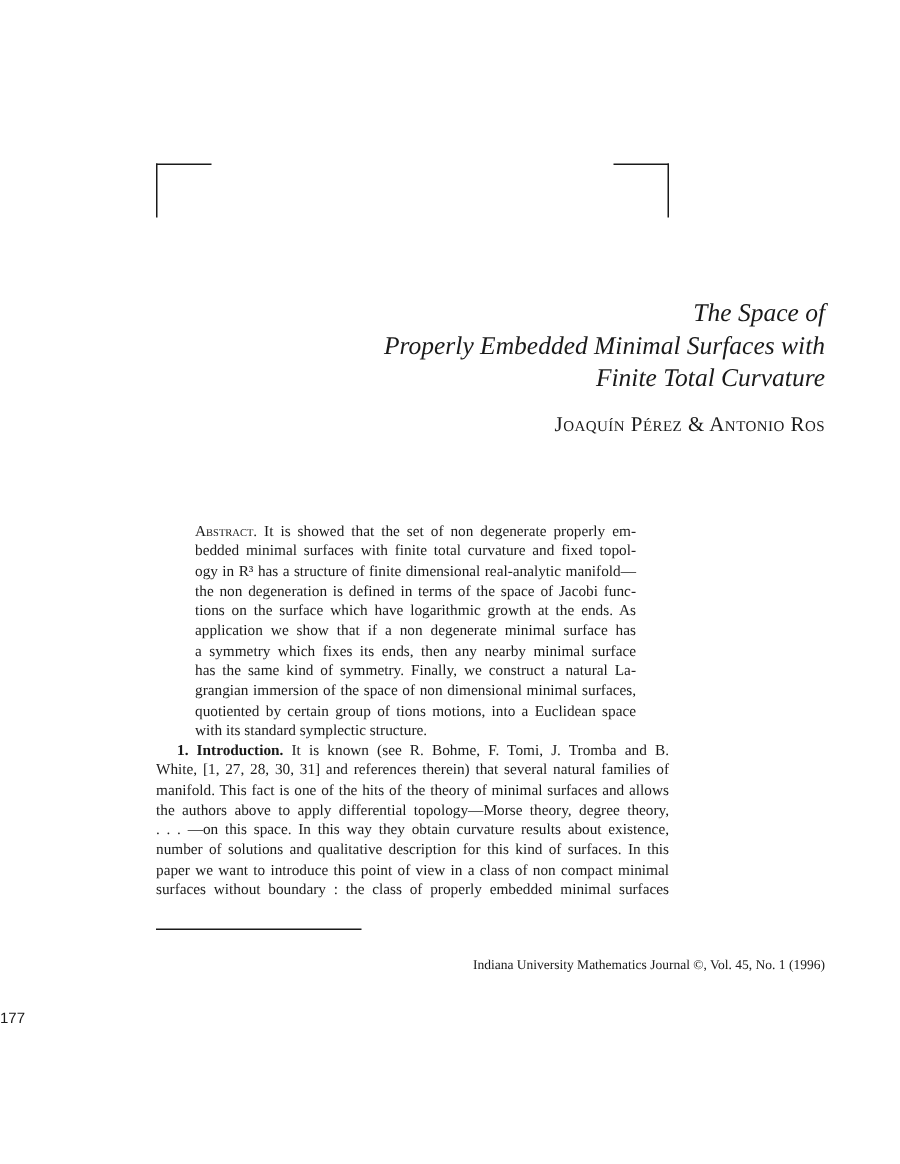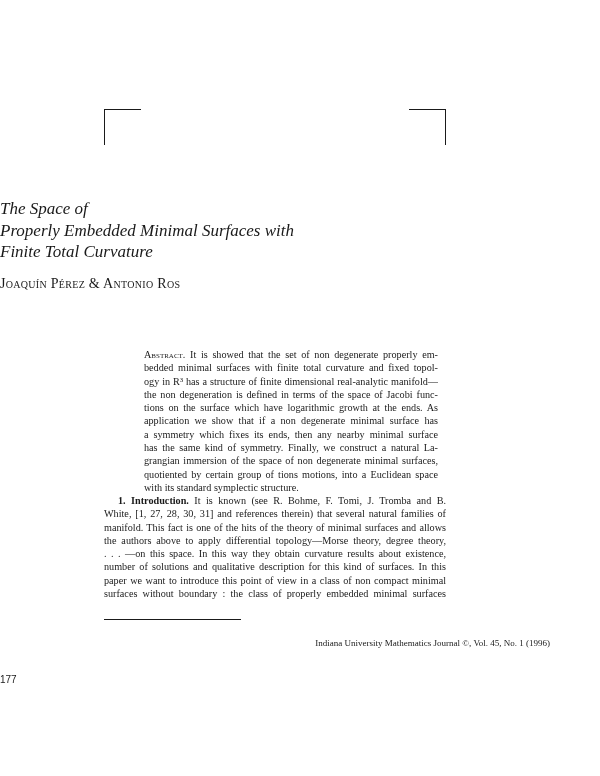--- a/index.html
+++ b/index.html
@@ -1,26 +1,26 @@
 <!DOCTYPE html>
 <html><head>
 <meta charset="utf-8">
 <style>
   html, body { margin: 0; padding: 0; background: #ffffff; }
   body { width: 600px; height: 776px; position: relative; overflow: hidden;
          font-family: "DejaVu Serif", "Liberation Serif", serif; color: #1a1a1a; }
   .corner { position: absolute; border-color: #1a1a1a; border-style: solid; width: 36px; height: 35px; }
   .corner.tl { left: 104px; top: 109px; border-width: 1.5px 0 0 1.5px; }
   .corner.tr { left: 409px; top: 109px; border-width: 1.5px 1.5px 0 0; }
-  .title { position: absolute; left: 0; width: 550px; top: 198px; text-align: left;
+  .title { position: absolute; left: 0; width: 550px; top: 198px; text-align: right;
            font-family: "Liberation Serif", serif; font-style: italic; font-size: 17px; line-height: 21.5px; }
   .title div { white-space: nowrap; }
-  .authors { position: absolute; left: 0; width: 550px; top: 276px; text-align: left;
+  .authors { position: absolute; left: 0; width: 550px; top: 276px; text-align: right;
              font-family: "Liberation Serif", serif; font-size: 14px; font-variant: small-caps; letter-spacing: 0.3px; }
-  .abstract { position: absolute; left: 144px; width: 294px; top: 348px;
+  .abstract { position: absolute; left: 130px; width: 294px; top: 348px;
               font-family: "Liberation Serif", serif; font-size: 10.2px; line-height: 13.3px; text-align: justify; }
   .abstract .line { display: block; text-align: justify; text-align-last: justify; white-space: nowrap; }
   .abstract .line.last { text-align-last: left; }
   .sc { font-variant: small-caps; }
   .body-text { position: absolute; left: 104px; width: 342px; top: 494px;
                font-family: "Liberation Serif", serif; font-size: 10.2px; line-height: 13.3px; }
   .body-text .line { display: block; text-align: justify; text-align-last: justify; white-space: nowrap; }
   .footrule { position: absolute; left: 104px; top: 619px; width: 137px; height: 0; border-top: 1px solid #1a1a1a; }
   .journal { position: absolute; left: 0; width: 550px; top: 638px; text-align: right;
              font-family: "Liberation Serif", serif; font-size: 9px; }
@@ -43,21 +43,21 @@
 
 <div class="abstract">
   <span class="line"><span class="sc">Abstract.</span><span> It is showed that the set of non degenerate properly em-</span></span>
   <span class="line">bedded minimal surfaces with finite total curvature and fixed topol-</span>
   <span class="line">ogy in R³ has a structure of finite dimensional real-analytic manifold—</span>
   <span class="line">the non degeneration is defined in terms of the space of Jacobi func-</span>
   <span class="line">tions on the surface which have logarithmic growth at the ends. As</span>
   <span class="line">application we show that if a non degenerate minimal surface has</span>
   <span class="line">a symmetry which fixes its ends, then any nearby minimal surface</span>
   <span class="line">has the same kind of symmetry. Finally, we construct a natural La-</span>
-  <span class="line">grangian immersion of the space of non degenerate minimal surfaces,</span>
+  <span class="line">grangian immersion of the space of non dimensional minimal surfaces,</span>
   <span class="line">quotiented by certain group of tions motions, into a Euclidean space</span>
   <span class="line last">with its standard symplectic structure.</span>
 </div>
 
 <div class="body-text">
   <span class="line" style="padding-left:14px;"><b>1. Introduction.</b><span> It is known (see R. Bohme, F. Tomi, J. Tromba and B.</span></span>
   <span class="line">White, [1, 27, 28, 30, 31] and references therein) that several natural families of</span>
   <span class="line">manifold. This fact is one of the hits of the theory of minimal surfaces and allows</span>
   <span class="line">the authors above to apply differential topology—Morse theory, degree theory,</span>
   <span class="line">. . . —on this space. In this way they obtain curvature results about existence,</span>

